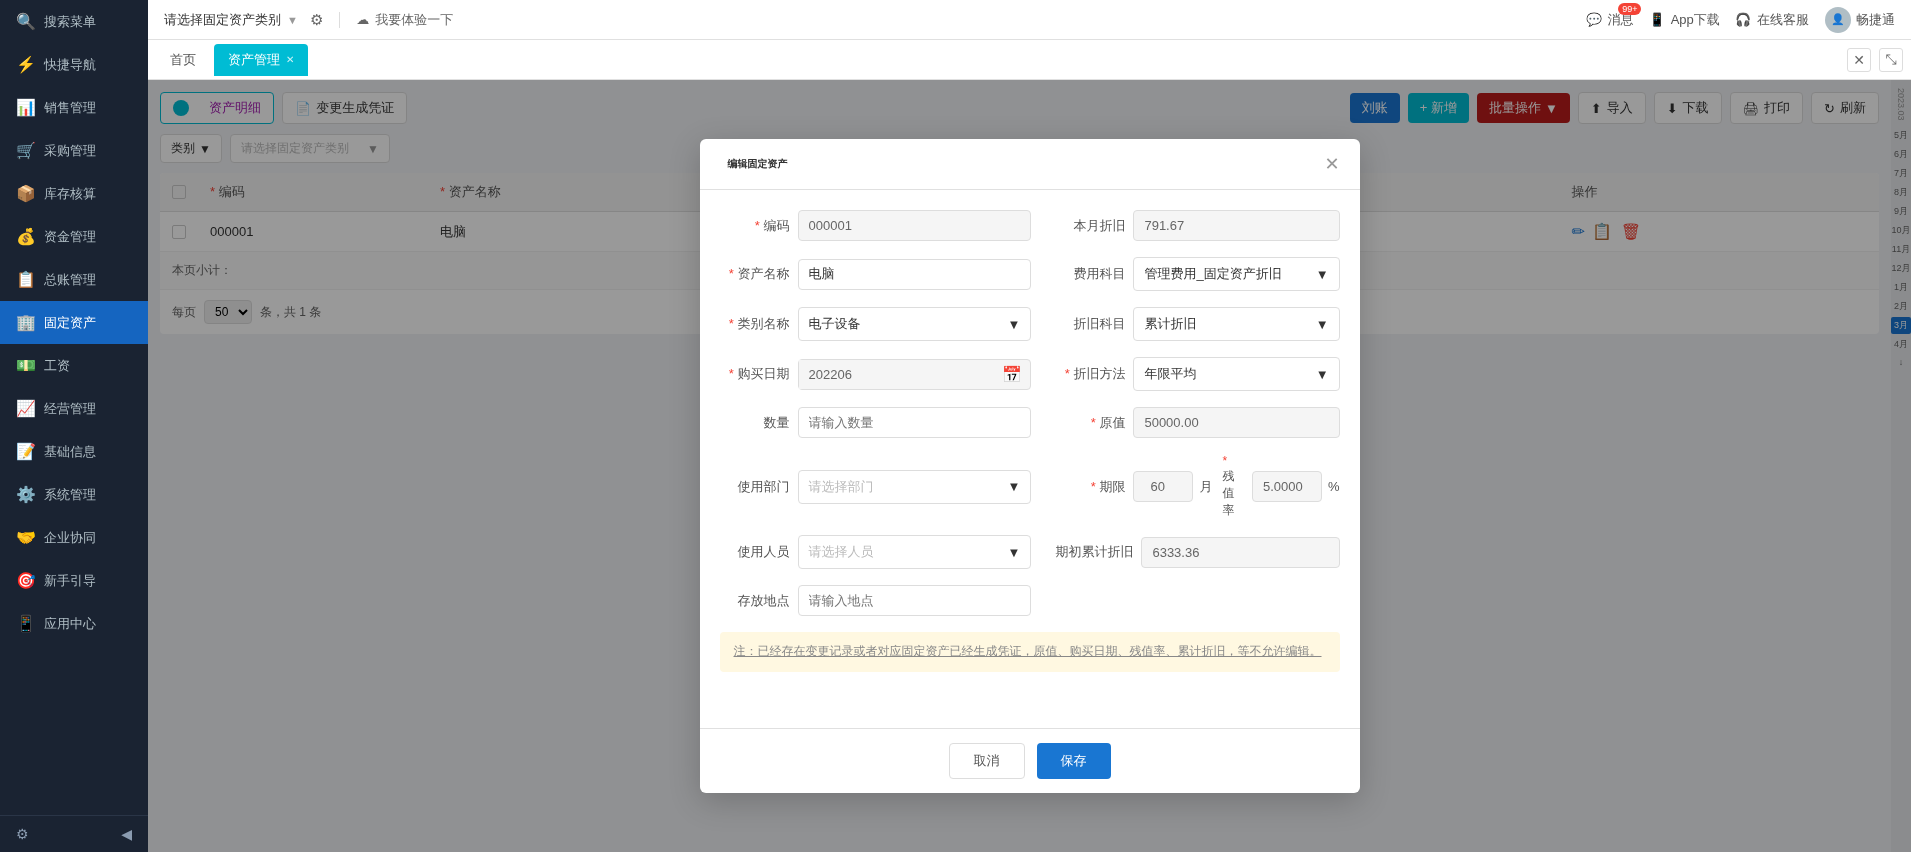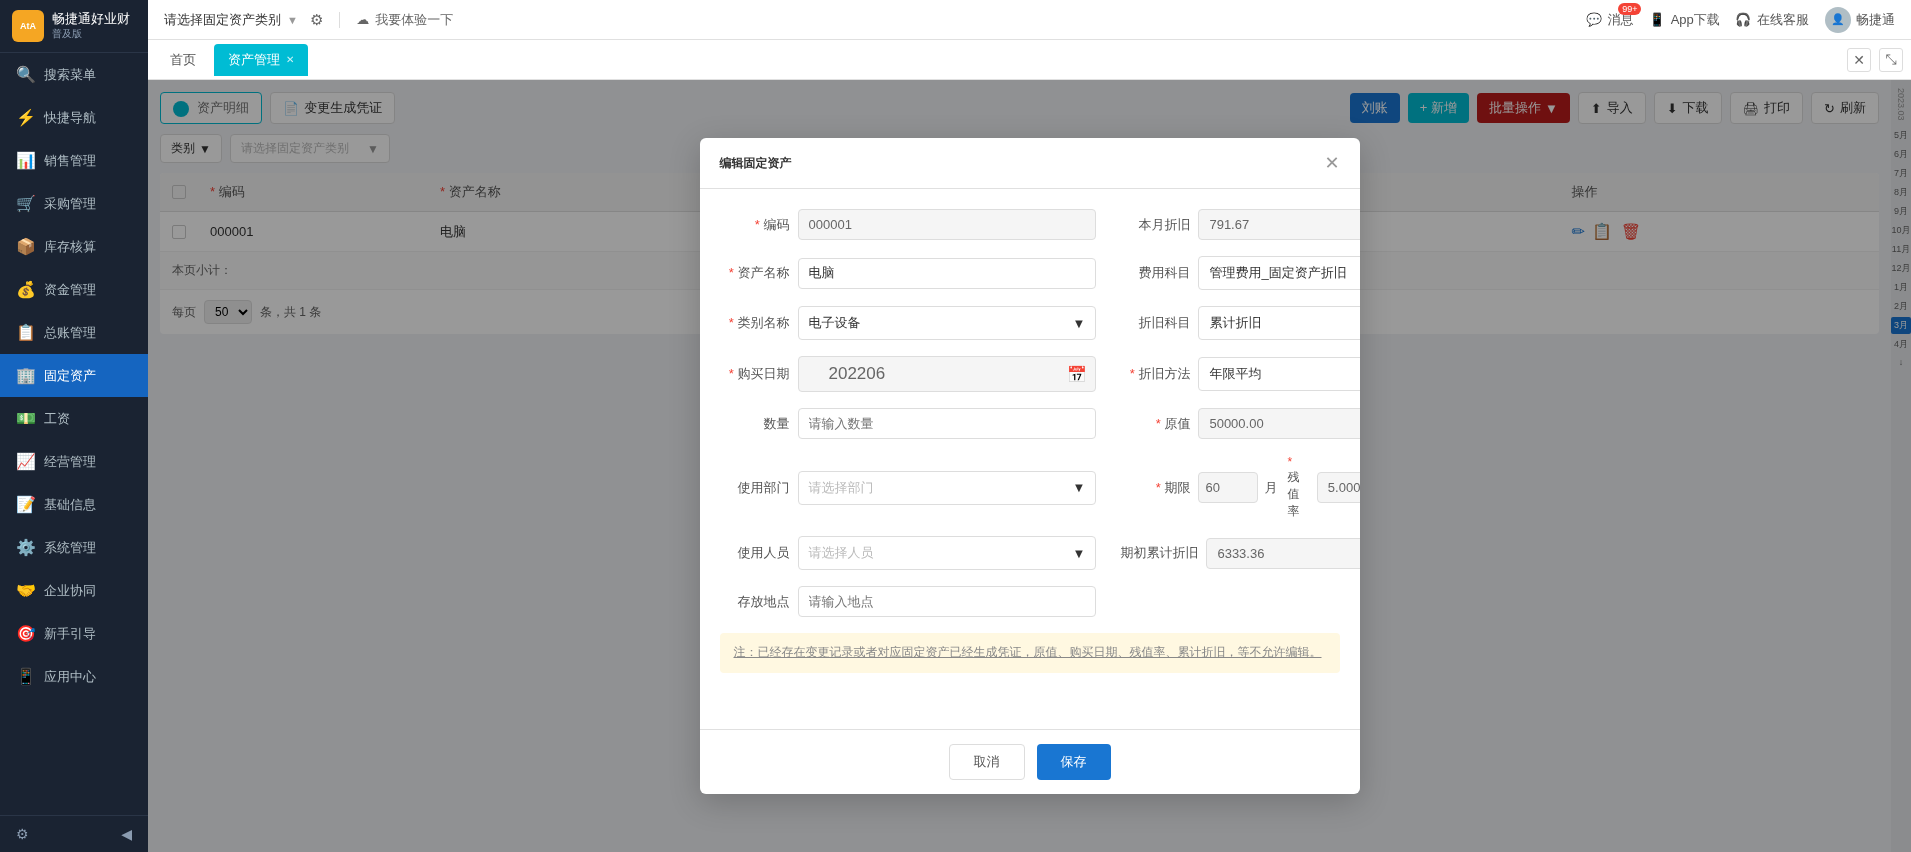--- a/index.html
+++ b/index.html
@@ -215,21 +215,21 @@
       width: 660px;
       max-height: 80vh;
       overflow: auto;
       box-shadow: 0 8px 32px rgba(0,0,0,0.2);
     }
     .modal-header {
       padding: 14px 20px;
       border-bottom: 1px solid #e0e0e0;
       display: flex; align-items: center; justify-content: space-between;
     }
-    .modal-title { font-size: 12px; font-weight: 600; color: #333; }
+    .modal-title { font-size: 10px; font-weight: 600; color: #333; margin-left: 8px; }
     .modal-close { color: #999; cursor: pointer; font-size: 18px; }
     .modal-body { padding: 20px; }
     .modal-grid {
       display: grid;
       grid-template-columns: 1fr 1fr;
       gap: 16px 24px;
     }
     .form-row {
       display: flex; align-items: center; gap: 8px;
     }
@@ -241,33 +241,33 @@
       font-size: 13px; color: #333; background: #fff;
     }
     .form-input.readonly { background: #f5f5f5; color: #666; }
     .form-input-with-icon {
       flex: 1; display: flex; align-items: center;
       border: 1px solid #ddd; border-radius: 4px;
       background: #f5f5f5;
     }
     .form-input-with-icon input {
       flex: 1; padding: 7px 10px; border: none; background: transparent;
-      font-size: 17px; color: #666; outline: none; margin-left: 20px;
+      font-size: 13px; color: #666; outline: none;
     }
     .form-input-with-icon .cal-icon { padding: 0 8px; color: #999; cursor: pointer; }
     .form-select {
       flex: 1; padding: 7px 10px; border: 1px solid #ddd; border-radius: 4px;
       font-size: 13px; color: #333; background: #fff;
       display: flex; align-items: center; justify-content: space-between; cursor: pointer;
     }
     .form-select-placeholder { color: #bbb; }
     .period-row {
       display: flex; align-items: center; gap: 6px;
     }
-    .period-input { width: 60px; padding: 7px 6px; border: 1px solid #ddd; border-radius: 4px; font-size: 13px; color: #666; background: #f5f5f5; }
+    .period-input { width: 60px; padding: 7px 16px; border: 1px solid #ddd; border-radius: 4px; font-size: 13px; color: #666; background: #f5f5f5; }
     .period-unit { font-size: 13px; color: #555; }
     .rate-input { width: 70px; padding: 7px 10px; border: 1px solid #ddd; border-radius: 4px; font-size: 13px; color: #666; background: #f5f5f5; }
     .rate-unit { font-size: 13px; color: #555; }
     .modal-note {
       margin-top: 16px; padding: 10px 14px;
       background: #fff8e1; border-radius: 4px;
       font-size: 12px; color: #888; line-height: 1.6; text-decoration: underline;
     }
     .modal-footer {
       padding: 14px 20px;
@@ -281,29 +281,20 @@
     .btn-save {
       padding: 8px 24px; border: none; border-radius: 4px;
       background: #1976d2; color: #fff; font-size: 13px; cursor: pointer;
     }
     .checkbox { width: 14px; height: 14px; border: 1px solid #ccc; border-radius: 2px; cursor: pointer; }
   </style>
 </head>
 <body>
 
 <div class="sidebar">
-  <div class="sidebar-logo">
-    <div class="sidebar-logo-icon">
-      <span style="font-size:9px;">AtA</span>
-    </div>
-    <div>
-      <div class="sidebar-logo-text">畅捷通好业财</div>
-      <div class="sidebar-logo-sub">普及版</div>
-    </div>
-  </div>
   <div class="sidebar-scroll">
     <div class="sidebar-item">
       <span class="sidebar-item-icon">🔍</span>
       <span>搜索菜单</span>
     </div>
     <div class="sidebar-item">
       <span class="sidebar-item-icon">⚡</span>
       <span>快捷导航</span>
     </div>
     <div class="sidebar-item">
@@ -410,21 +401,21 @@
     <div class="tabbar-actions">
       <div class="tabbar-btn">✕</div>
       <div class="tabbar-btn">⤡</div>
     </div>
   </div>
 
   <div class="content">
     <div class="page-content">
 
       <div class="toolbar-row">
-        <button class="toolbar-btn outline" style="color:#737373; border-color:#00bcd4; display:flex; align-items:flex-end; gap:8px;">
+        <button class="toolbar-btn outline" style="color:#a21caf; border-color:#00bcd4; display:flex; align-items:center; gap:20px;">
           <span style="width:16px;height:16px;background:#00bcd4;border-radius:50%;display:inline-block;"></span>
           <span>资产明细</span>
         </button>
         <button class="toolbar-btn outline">
           <span>📄</span>
           <span>变更生成凭证</span>
         </button>
         <div class="toolbar-right">
           <button class="toolbar-btn primary">
             <span>刘账</span>

